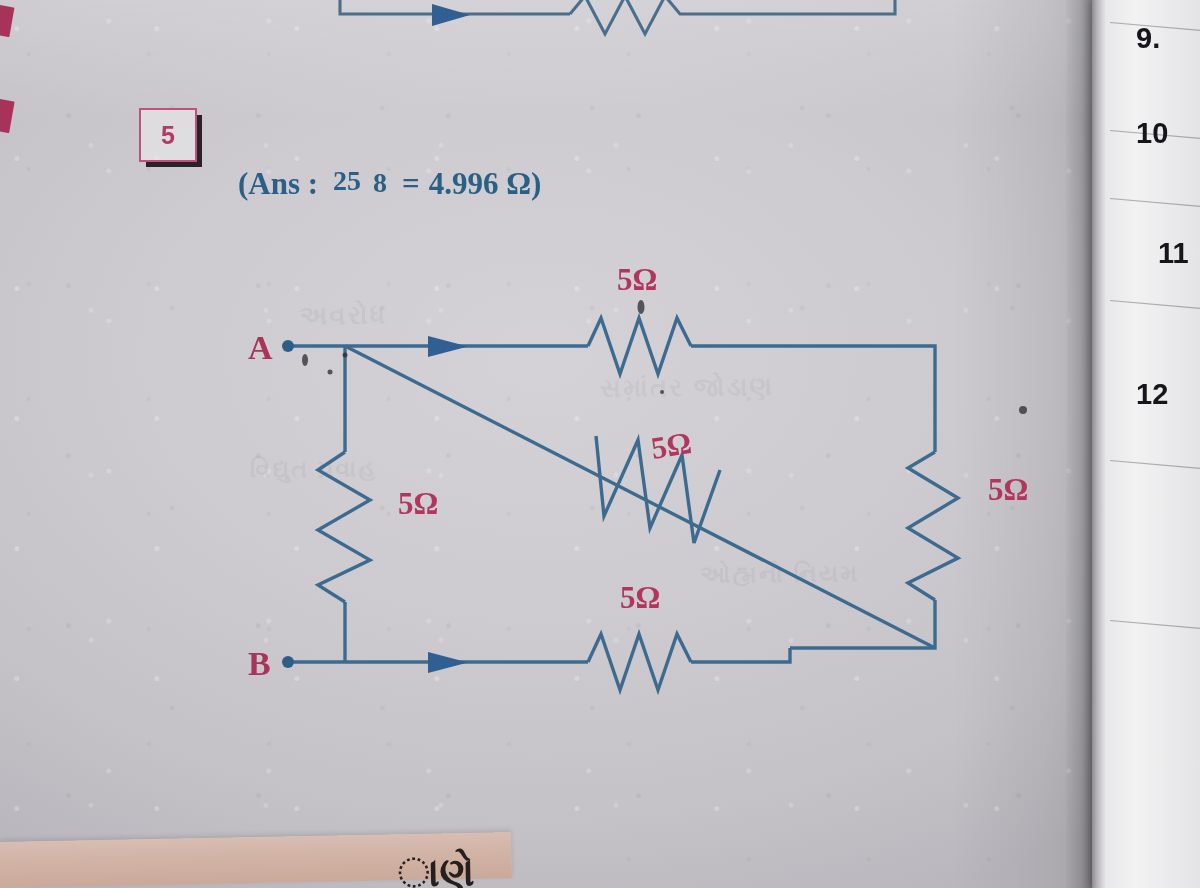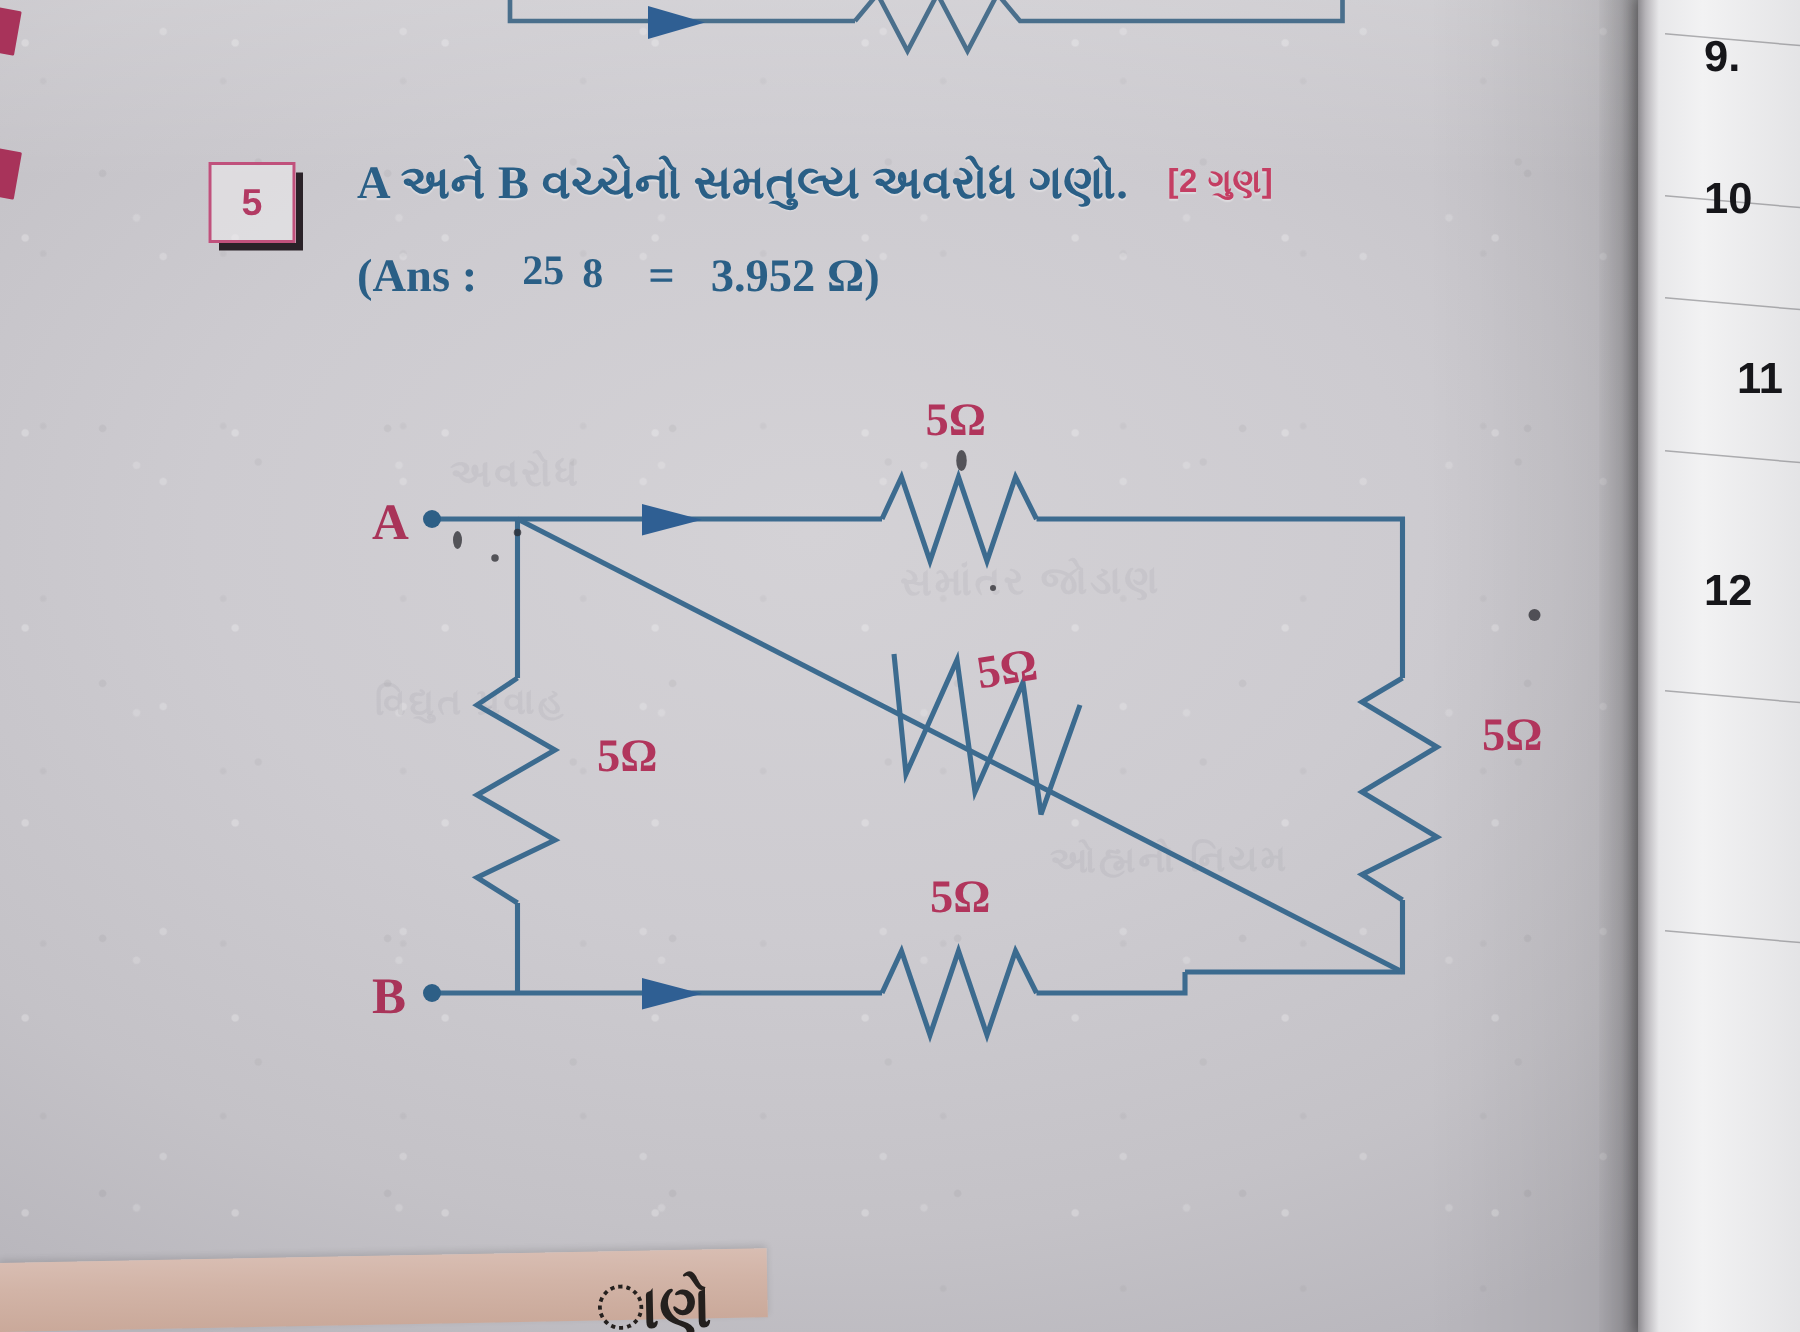--- a/index.html
+++ b/index.html
@@ -105,21 +105,21 @@
     text-shadow:0 1px 1px rgba(255,255,255,.35);
   }
   #qmarks{
     font-family:"Liberation Sans",sans-serif;
     font-size:22px;font-weight:700;color:#c43e63;margin-left:26px;
     position:relative;top:-4px;
   }
 
   #ansline{
     position:absolute;left:238px;top:166px;
-    display:flex;gap:24px;
+    display:flex;gap:9px;
     font-size:31px;font-weight:700;color:#2a5f86;
   }
   #ansline .frac{
     display:inline-flex;flex-direction:row;align-items:center;
     line-height:1;position:relative;top:-2px;
   }
   #ansline .frac .num{font-size:28px;padding:0 6px 2px;}
   #ansline .frac .bar{height:3px;background:#2a5f86;width:100%;}
   #ansline .frac .den{font-size:28px;padding:2px 6px 0;}
 
@@ -155,33 +155,30 @@
   <div id="topShade"></div>
   <div id="gutterShade"></div>
 
   <div class="edgemark" style="top:6px;height:30px;transform:rotate(10deg);"></div>
   <div class="edgemark" style="top:100px;height:32px;transform:rotate(10deg);"></div>
 
   <div id="qnum">
     <span>5</span>
   </div>
 
-  <div id="qtext">
-    <span>A અને B વચ્ચેનો સમતુલ્ય અવરોધ ગણો.</span><span id="qmarks">[2 ગુણ]</span>
-  </div>
 
   <div id="ansline">
     <span>(Ans :</span>
     <span class="frac">
       <span class="num">25</span>
       <span class="bar"></span>
       <span class="den">8</span>
     </span>
     <span>=</span>
-    <span>3.952 Ω)</span>
+    <span>4.996 Ω)</span>
   </div>
 
   <svg id="circuit" viewBox="0 0 1200 888">
 
     <g>
       <path class="wire-top" d="M 340 -14 L 340 14 L 570 14"></path>
       <path class="wire-top" d="M 570 14 L 585 -4 L 605 34 L 625 -4 L 645 34 L 665 -4 L 680 14 L 895 14 L 895 -14"></path>
       <polygon class="arrowhead" points="432,4 470,15 432,26"></polygon>
     </g>
 

